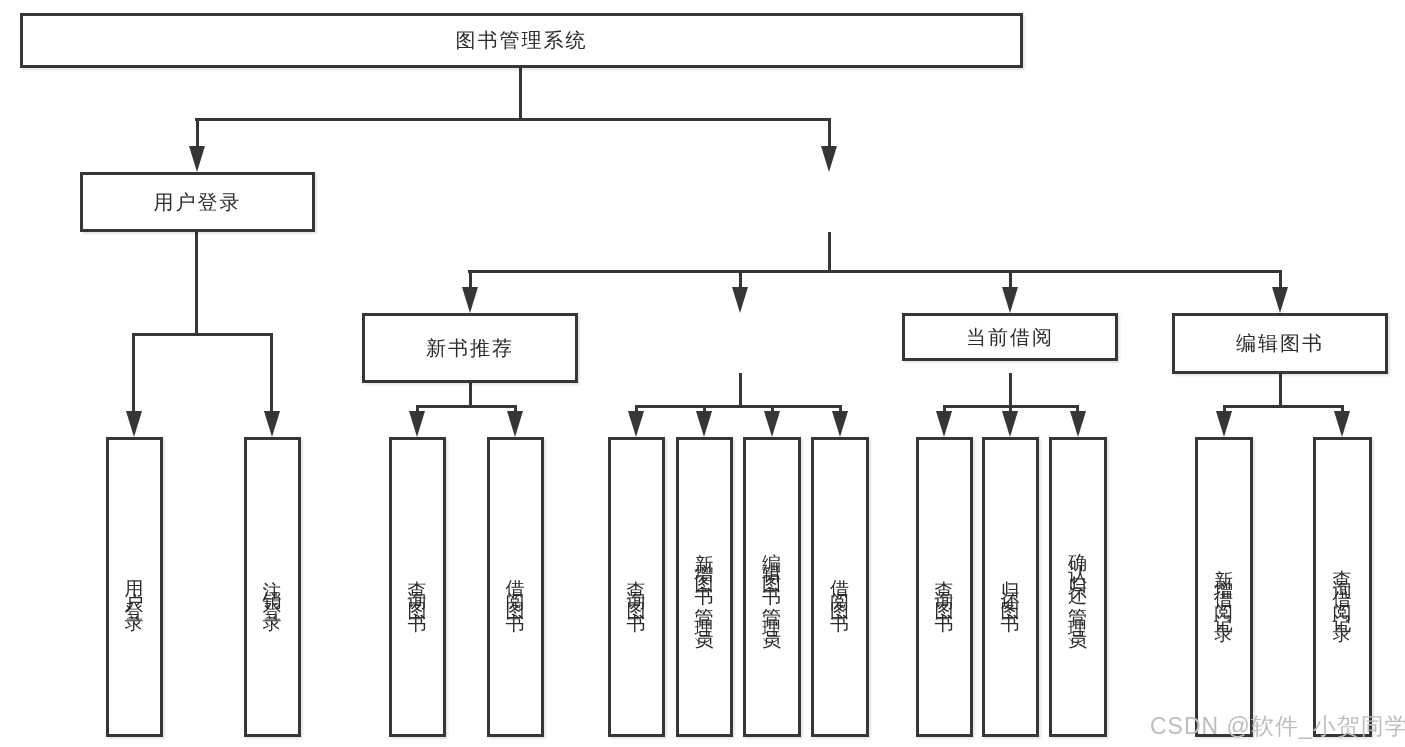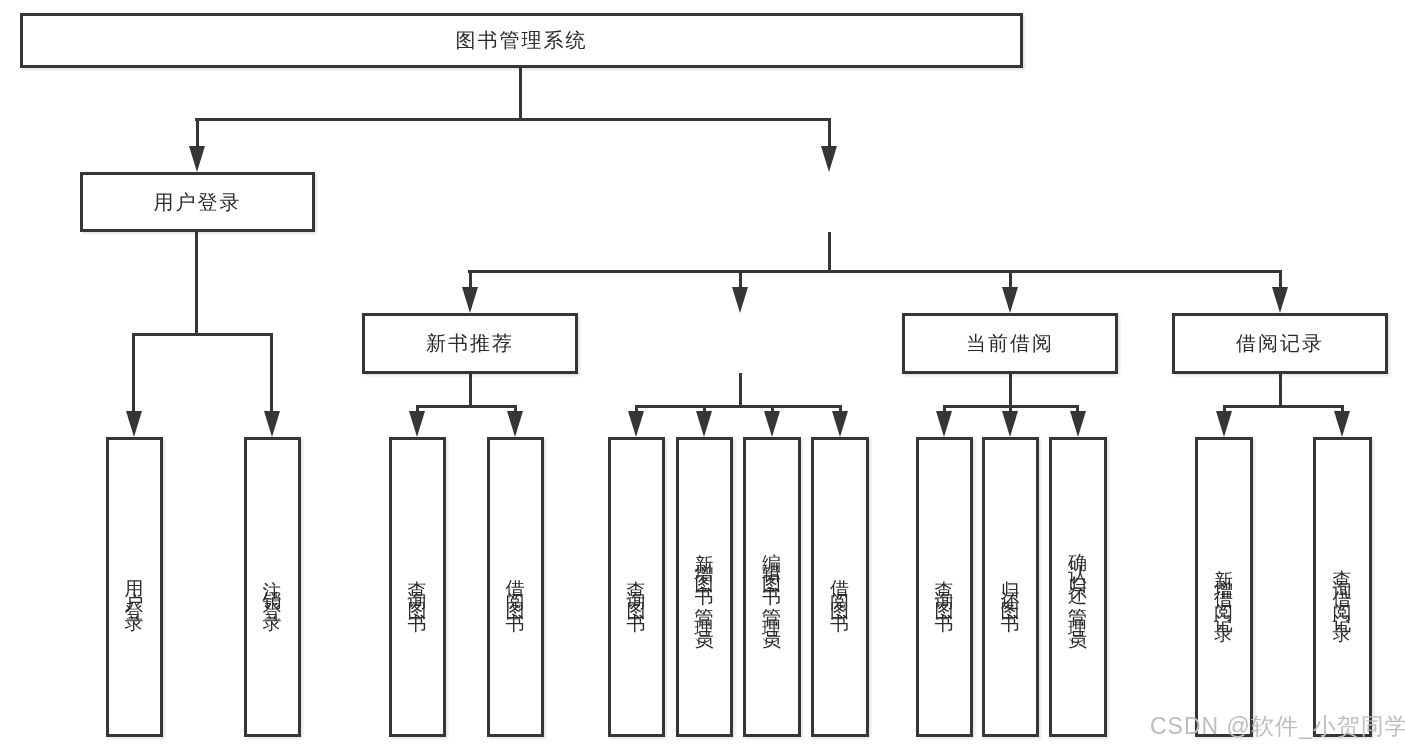--- a/index.html
+++ b/index.html
@@ -115,28 +115,28 @@
   </div>
 
   <div class="node" style="left:20px;top:13px;width:1003px;height:55px">
     <span class="hlabel">图书管理系统</span>
   </div>
 
   <div class="node" style="left:80px;top:172px;width:235px;height:60px">
     <span class="hlabel">用户登录</span>
   </div>
 
-  <div class="node" style="left:362px;top:313px;width:216px;height:61px">
+  <div class="node" style="left:362px;top:313px;width:216px;height:70px">
     <span class="hlabel">新书推荐</span>
   </div>
-  <div class="node" style="left:902px;top:313px;width:216px;height:61px">
+  <div class="node" style="left:902px;top:313px;width:216px;height:48px">
     <span class="hlabel">当前借阅</span>
   </div>
   <div class="node" style="left:1172px;top:313px;width:216px;height:61px">
-    <span class="hlabel">借阅记录</span>
+    <span class="hlabel">编辑图书</span>
   </div>
 
   <div class="node leaf" style="left:106px;top:437px;width:57px;height:300px">
     <span class="vtext">用户登录</span>
   </div>
   <div class="node leaf" style="left:244px;top:437px;width:57px;height:300px">
     <span class="vtext">注销登录</span>
   </div>
 
   <div class="node leaf" style="left:389px;top:437px;width:57px;height:300px">

